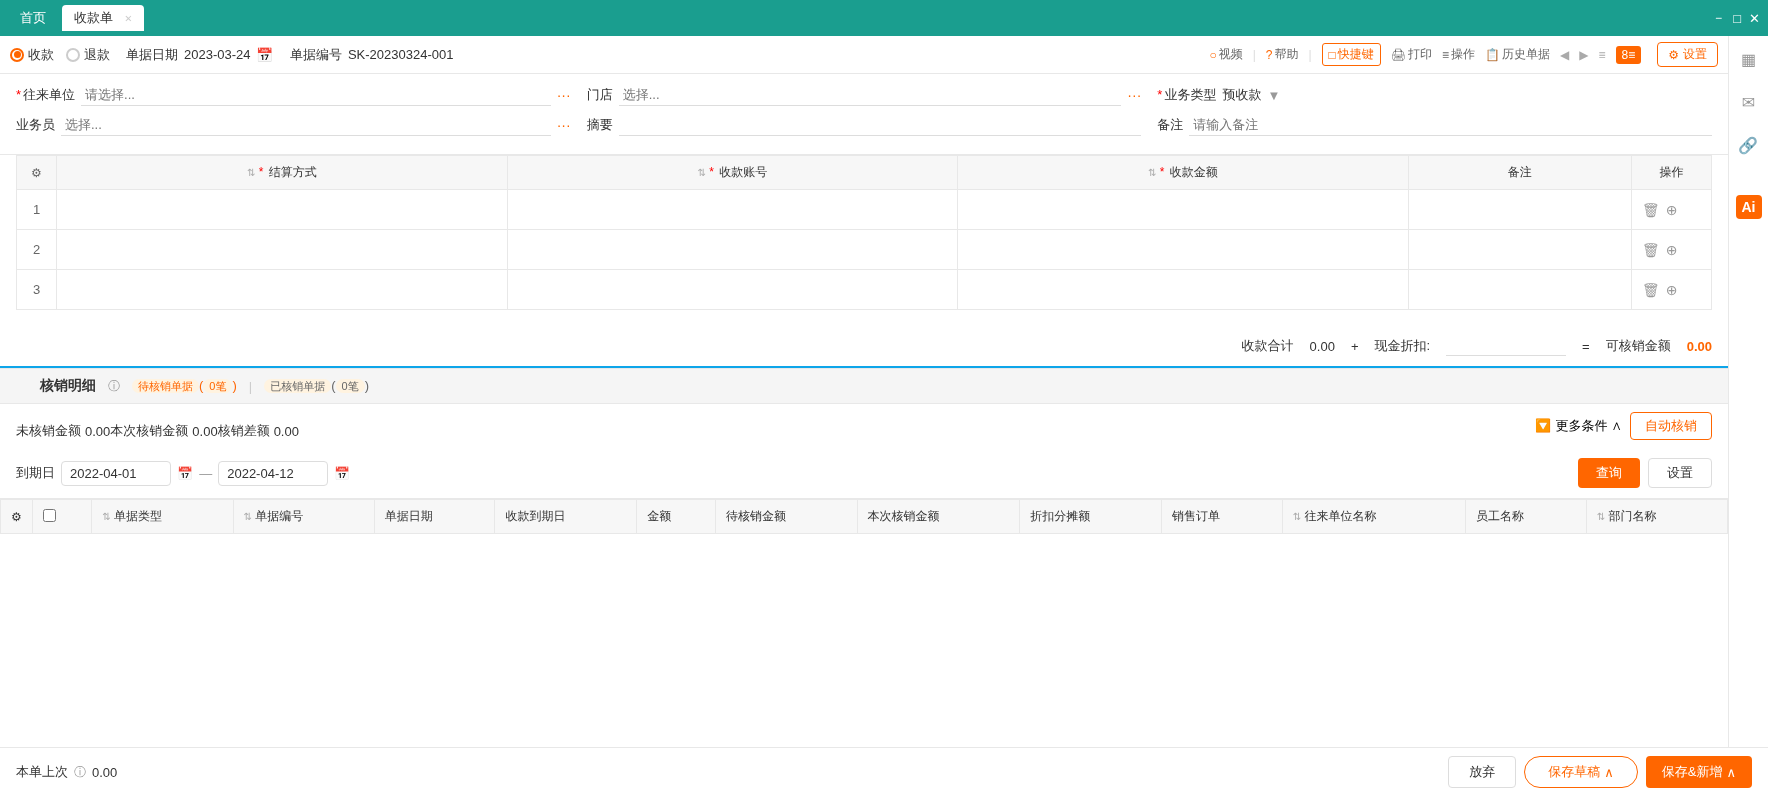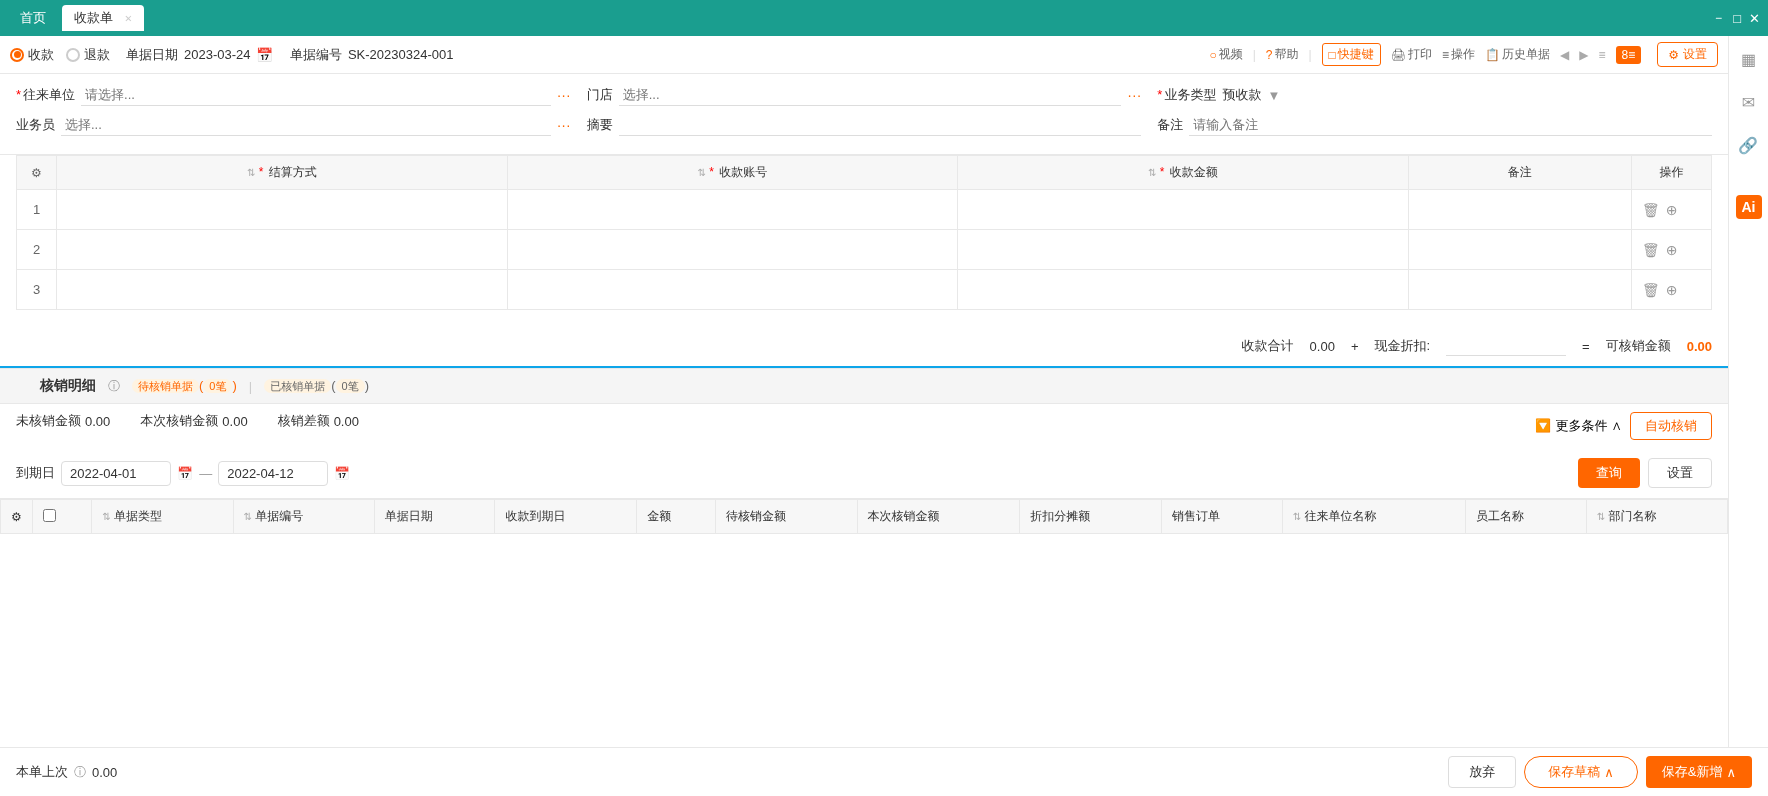--- a/index.html
+++ b/index.html
@@ -210,23 +210,23 @@
     .section-tab {
       color: #f60;
       cursor: pointer;
       font-size: 13px;
     }
     .section-tab span { background: #fff3e0; padding: 1px 6px; border-radius: 10px; font-size: 11px; }
 
     
     .filter-row {
       display: flex;
-      align-items: flex-start;
+      align-items: flex-end;
       padding: 8px 16px;
-      gap: 30px;
+      gap: 0;
       background: #fff;
       font-size: 13px;
     }
     .filter-item { display: flex; align-items: center; gap: 4px; }
     .filter-label { color: #333; }
     .filter-value { color: #333; }
     .filter-right { margin-left: auto; display: flex; gap: 8px; align-items: center; }
     .more-conditions { color: #000000; cursor: pointer; }
     .btn-auto-cancel {
       background: #fff;

